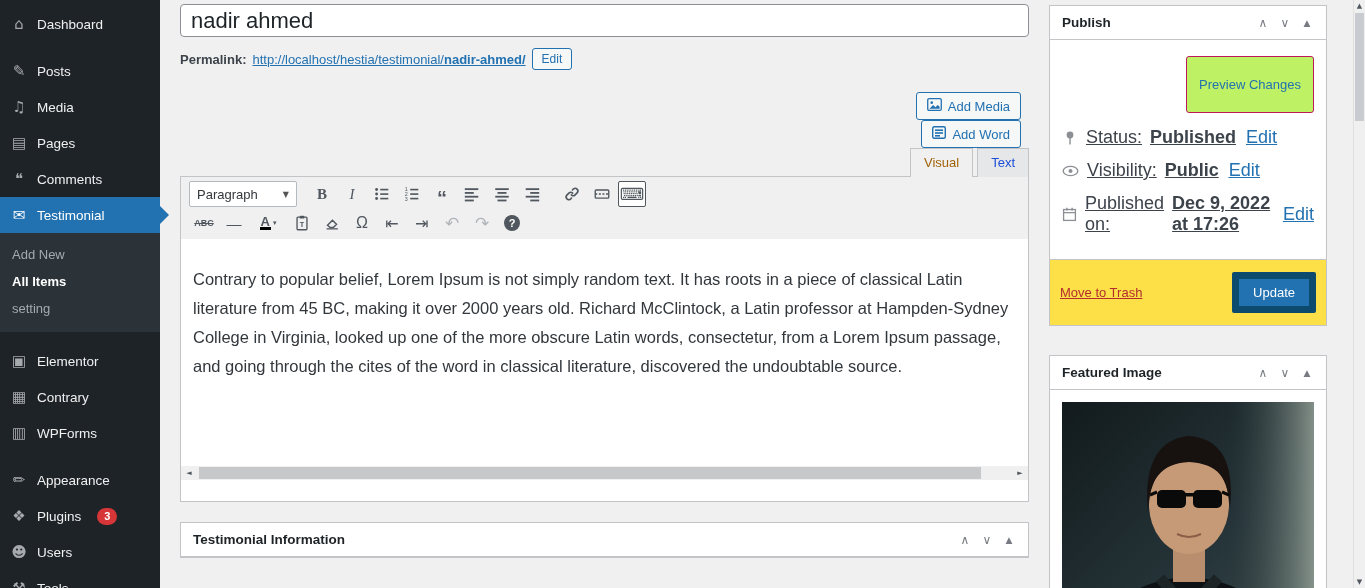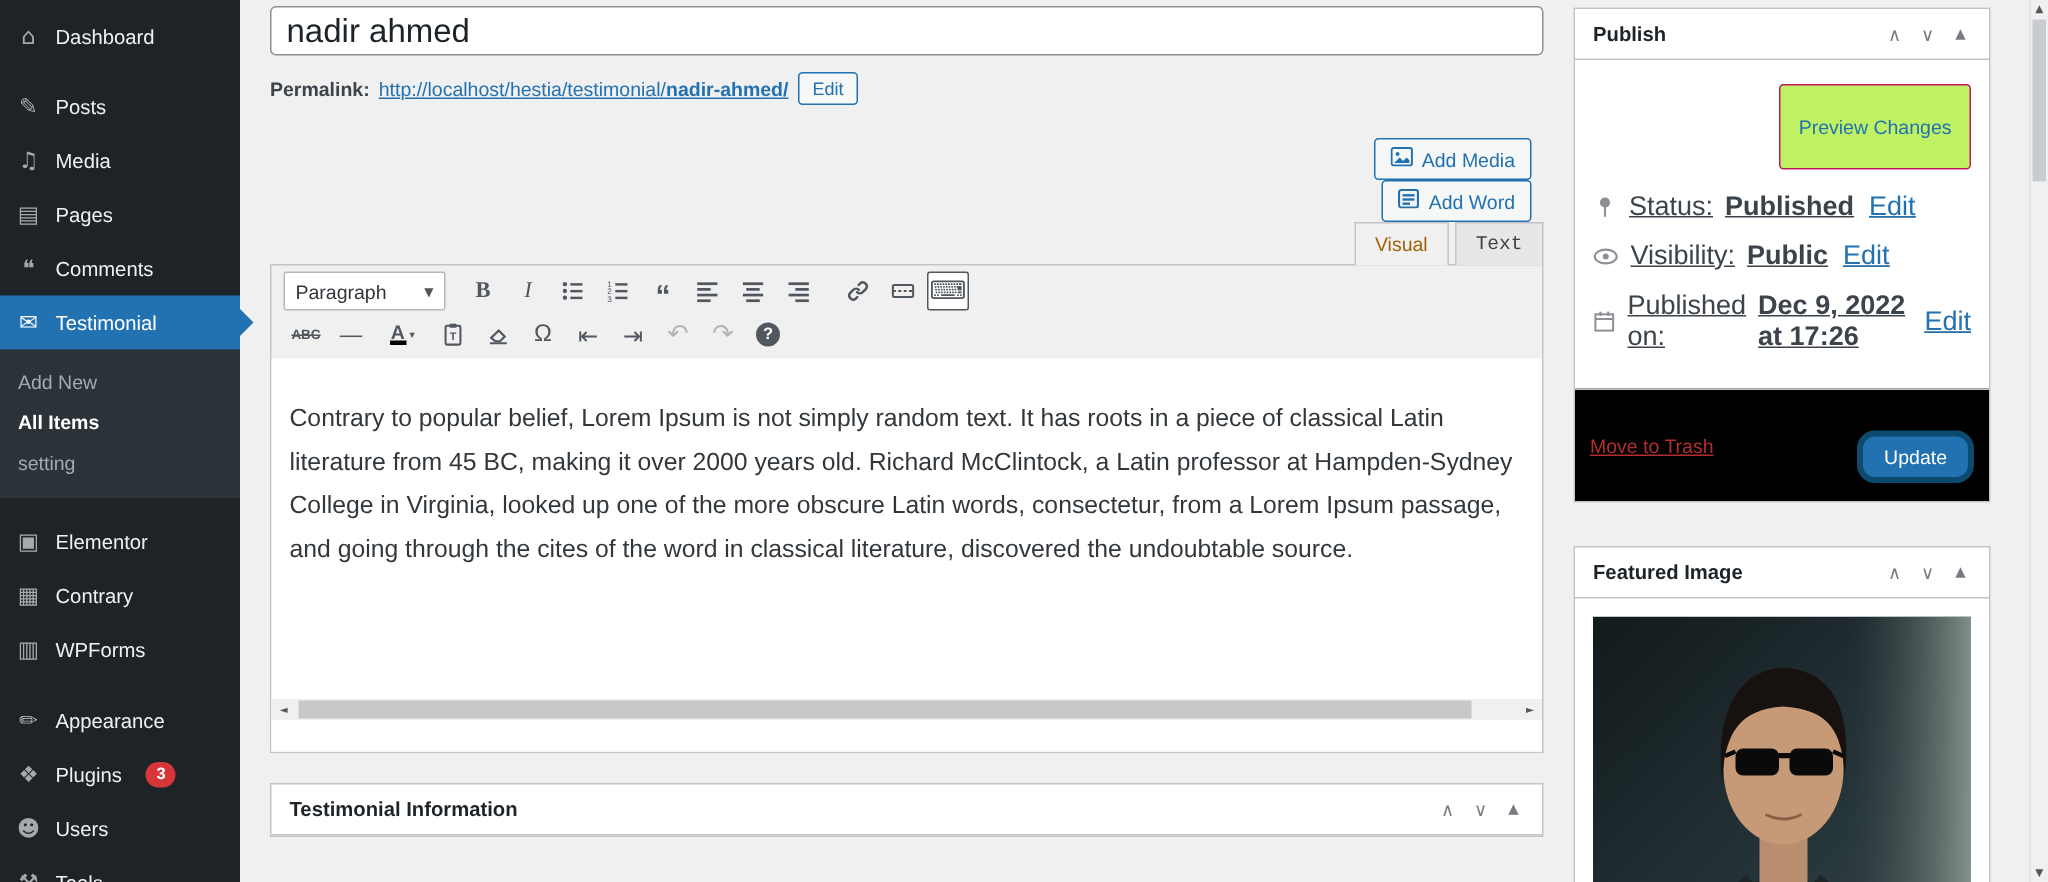--- a/index.html
+++ b/index.html
@@ -32,21 +32,21 @@
   .permalink-label { font-weight:700; color:#3c434a; }
   a.plink { color:#2271b1; text-decoration:underline; cursor:pointer; }
   a.plink .slug { font-weight:700; }
   .btn-small { font-size:12px; padding:3px 9px; background:#f6f7f7; border:1px solid #2271b1; color:#2271b1; border-radius:3px; cursor:pointer; }
 
   .media-row { margin-top:22px; display:flex; align-items:flex-end;flex-direction:column; }
   .mbtn { display:flex; align-items:center; gap:6px; height:28px; padding:0 10px; background:#f6f7f7; border:1px solid #2271b1; color:#2271b1; border-radius:3px; margin-right:8px; font-size:13px; cursor:pointer; }
   .tabs { margin-left:auto; display:flex; gap:4px; }
   .tab { padding:6px 13px 7px; font-size:13px; cursor:pointer; margin-bottom:-1px; }
   .tab.active { background:#f0f0f1; border:1px solid #c3c4c7; border-bottom:none; color:#a16207; }
-  .tab.inactive { background:#e6e7e8; border:1px solid #c3c4c7; border-bottom:none; color:#404040;font-family:Liberation Mono, monospace; }
+  .tab.inactive { background:#e6e7e8; border:1px solid #c3c4c7; border-bottom:none; color:#1d4ed8; }
 
   .editor-box { margin-top:0; border:1px solid #c3c4c7; background:#f0f0f1; }
   .toolbar-row { display:flex; align-items:center; padding:4px 6px 3px 8px; flex-wrap:nowrap;text-align:right; }
   .tb { width:28px; height:26px; display:flex; align-items:center; justify-content:center; color:#50575e; border:1px solid transparent; border-radius:2px; margin:0 1px; cursor:pointer; font-size:15px; }
   .tb.pressed { border-color:#50575e; background:#fff; }
   .tb.disabled { color:#b0b5ba; }
   .tb .strike { font-size:9px; font-weight:700; text-decoration:line-through; letter-spacing:0; }
   .tb .colorA { font-size:13px; font-weight:700; line-height:11px; border-bottom:3px solid #000; padding:0 1px; }
   .tb .caret { font-size:7px; margin-left:2px; color:#50575e; }
   .tb .help-circle { width:16px; height:16px; border-radius:50%; background:#50575e; color:#fff; font-size:11px; font-weight:700; display:flex; align-items:center; justify-content:center; }
@@ -74,23 +74,23 @@
   
   #side { position:absolute; left:1049px; top:5px; width:278px; }
   .postbox { margin-bottom:29px; }
   .inside { padding:12px; }
   .preview-row { text-align:right; margin:4px 0 14px; }
   .button-secondary { background:#bef264; border:1px solid #be185d; color:#2271b1; border-radius:3px; padding:20px 12px; font-size:13px; cursor:pointer; }
   .misc-row { display:flex; align-items:center; gap:8px; margin:12px 0; font-size:18px; color:#3c434a;text-decoration:underline; }
   .misc-row svg { flex:none; }
   .misc-value { font-weight:700; }
   a.edit-link { color:#2271b1; text-decoration:underline; cursor:pointer; margin-left:2px; }
-  .publish-footer { display:flex; justify-content:space-between; align-items:center; background:#000000; border-top:1px solid #c3c4c7; padding:12px 10px; }
+  .publish-footer { display:flex; justify-content:space-between; align-items:center; background:#fde047; border-top:1px solid #c3c4c7; padding:12px 10px; }
   a.trash { color:#b32d2e; text-decoration:underline; cursor:pointer; }
-  .button-primary { background:#2271b1; border:4px solid #0c4a6e; color:#fff; border-radius:12px; padding:6px 14px; font-size:13px; cursor:pointer;margin-top:15px; }
+  .button-primary { background:#2271b1; border:7px solid #0c4a6e; color:#fff; border-radius:2px; padding:6px 14px; font-size:13px; cursor:pointer; }
   .featured-img { display:block; width:100%; height:250px; cursor:pointer; }
 
   
   #vscroll { position:absolute; right:0; top:0; width:12px; height:588px; background:#f0f0f1; border-left:1px solid #e0e0e1; z-index:9; }
   .vs-arrow { height:12px; display:flex; align-items:center; justify-content:center; font-size:7px; color:#50575e; cursor:pointer; }
   .vs-arrow.bottom { position:absolute; bottom:0; left:0; right:0; }
   .vs-thumb { position:absolute; top:13px; left:1px; right:1px; height:108px; background:#c8ccd0; cursor:pointer; }
 </style>
 </head>
 <body>

